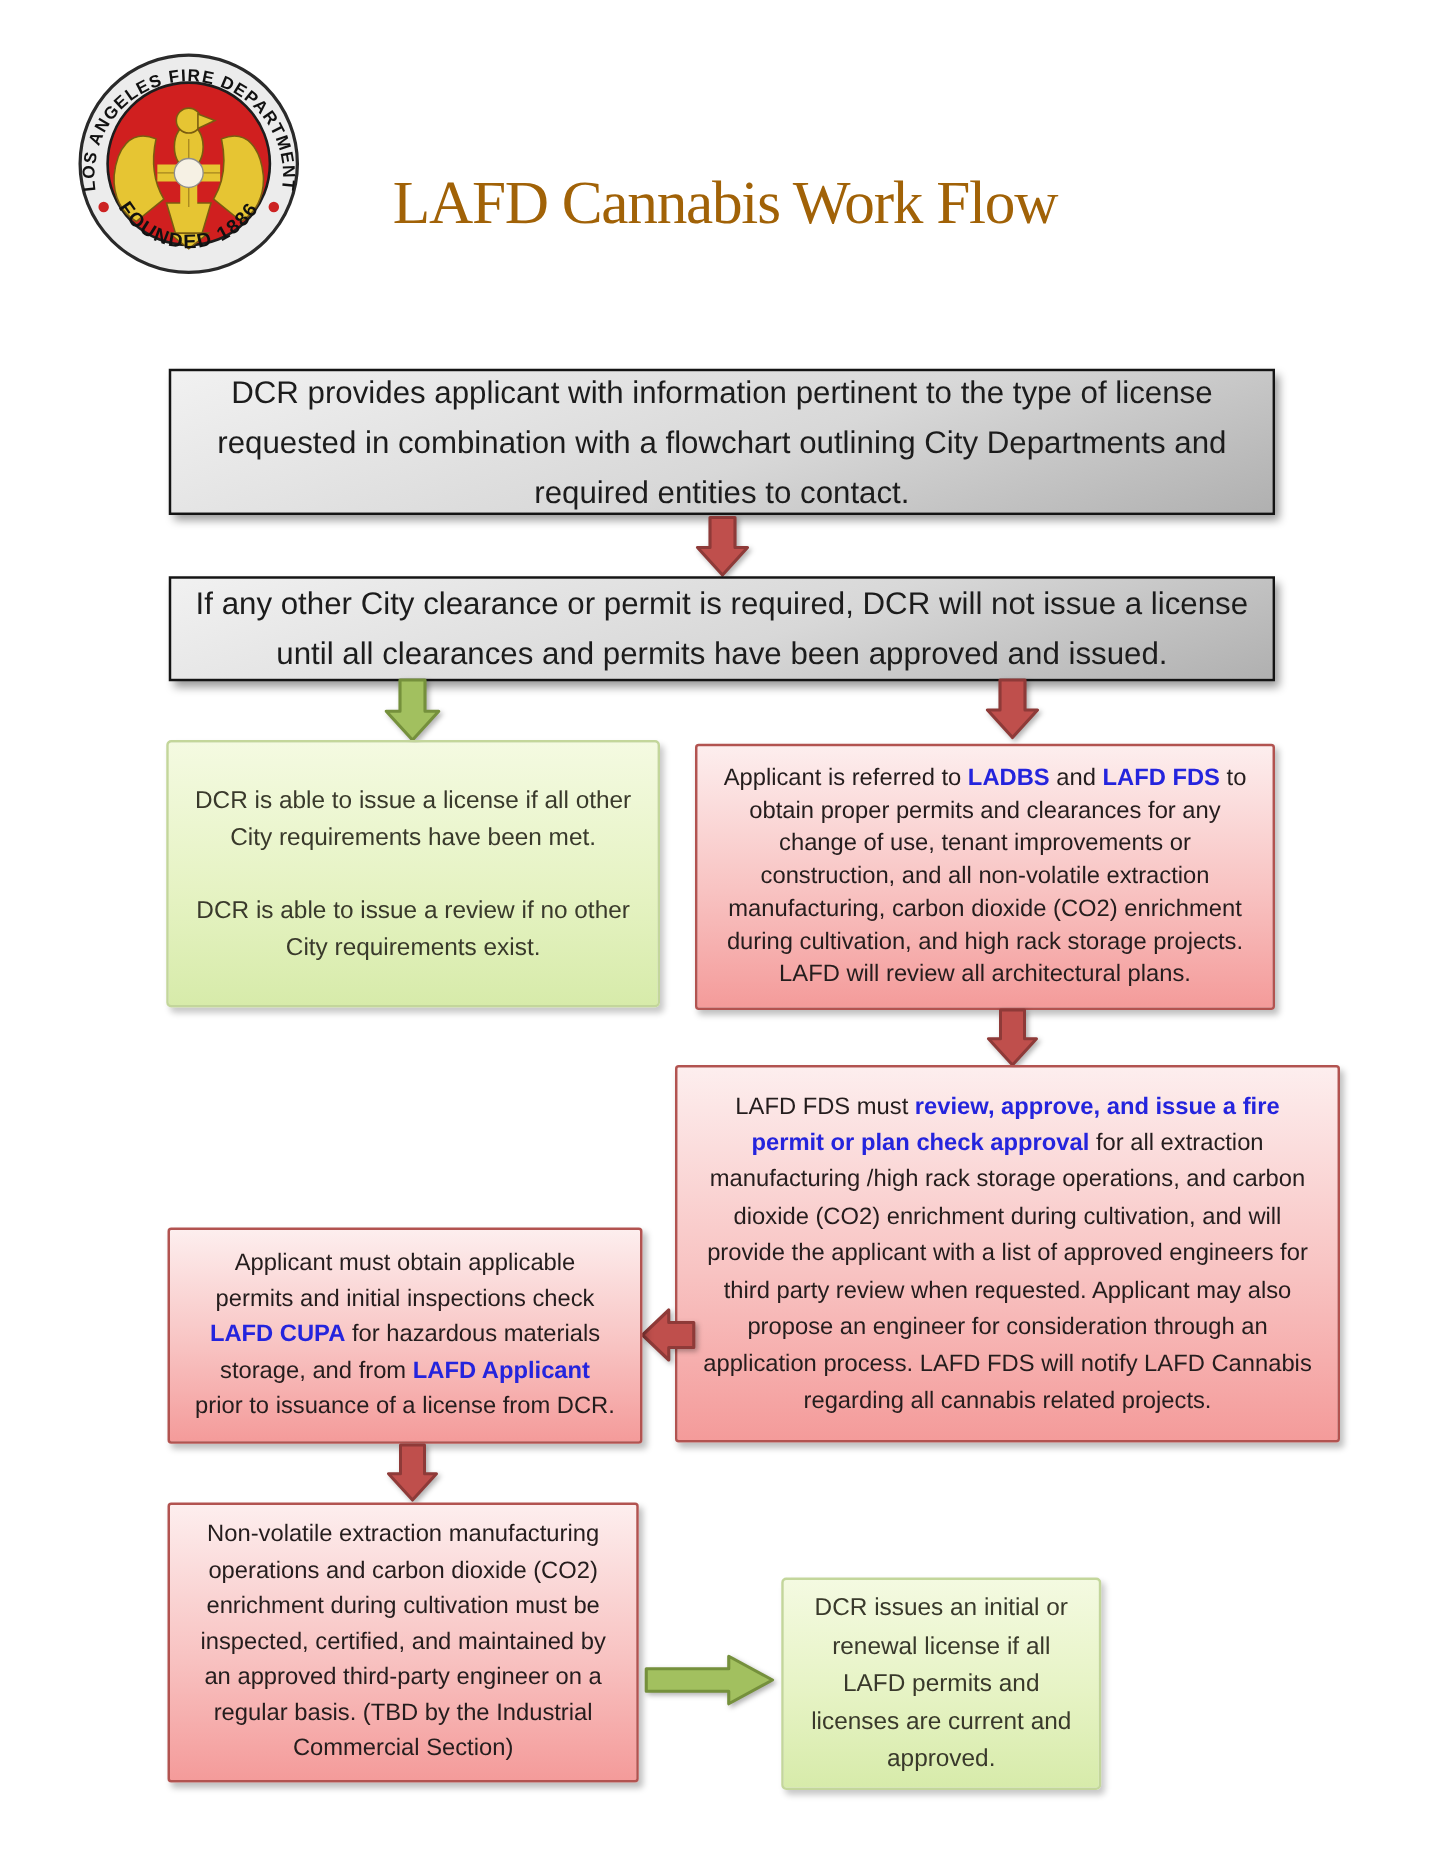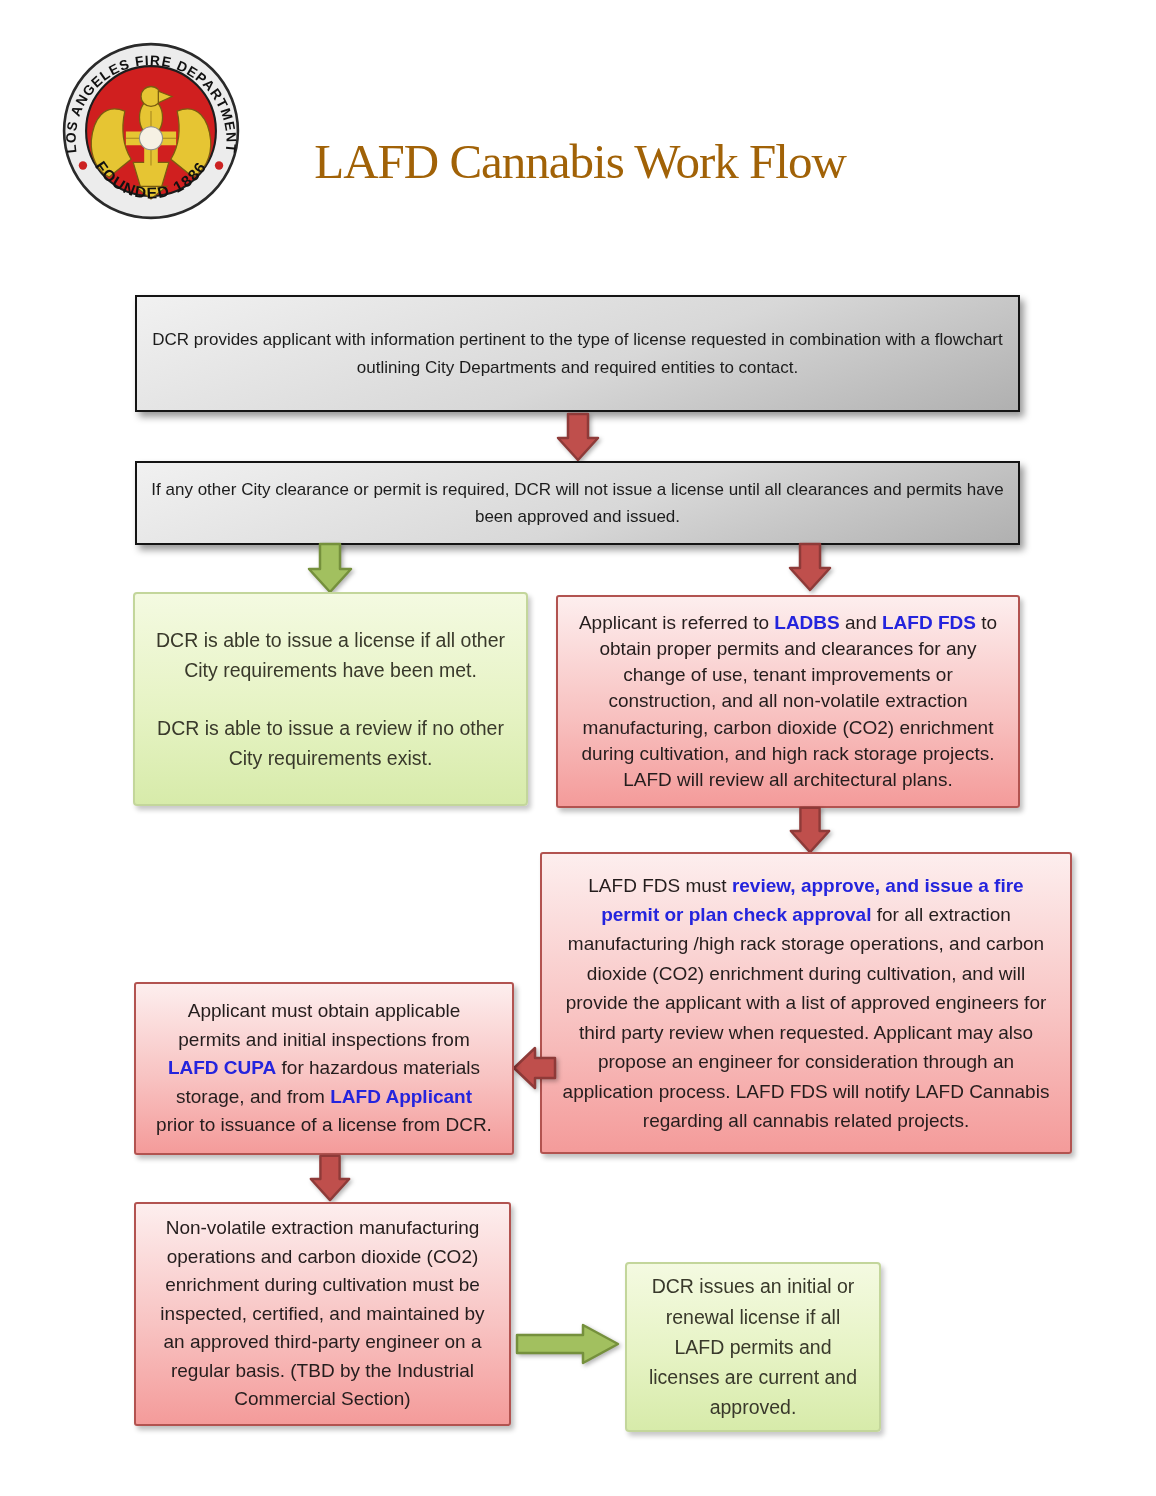--- a/index.html
+++ b/index.html
@@ -12,21 +12,21 @@
   .page{position:relative;width:1156px;height:1496px;background:#fff;overflow:hidden;
         font-family:"Liberation Sans",sans-serif;}
   .title{position:absolute;left:230px;top:133px;width:700px;margin:0;text-align:center;
          font-family:"Liberation Serif",serif;font-weight:400;font-size:49px;color:#a16207;
          letter-spacing:-1px;}
   .logo{position:absolute;left:62px;top:42px;width:178px;height:178px;}
   .box{position:absolute;display:flex;flex-direction:column;align-items:center;justify-content:center;
        text-align:center;box-sizing:border-box;}
   .gray{background:linear-gradient(160deg,#f1f1f1 0%,#d8d8d8 55%,#b0b0b0 100%);
         border:2px solid #141414;box-shadow:4px 5px 7px rgba(0,0,0,.40);
-        font-size:17px;color:#1c1c1c;line-height:1.6;padding:8px 13px;}
+        font-size:25px;color:#1c1c1c;line-height:1.6;padding:8px 13px;}
   .pink{background:linear-gradient(180deg,#fdeeee 0%,#f8c3c2 55%,#f49b9a 100%);
         border:2px solid var(--pink-border);border-radius:3px;
         box-shadow:3px 4px 5px rgba(0,0,0,.25);color:#241d1d;
         font-size:19px;line-height:1.5;padding:8px 20px;}
   .green{background:linear-gradient(180deg,#f4fae1 0%,#e6f3c4 55%,#d7ebaa 100%);
         border:2px solid var(--green-border);border-radius:4px;
         box-shadow:3px 4px 5px rgba(0,0,0,.22);color:#39392b;
         font-size:19.5px;line-height:1.55;padding:0 16px;}
   .hl{color:var(--link-blue);font-weight:bold;}
   #b1{left:135px;top:295px;width:885px;height:117px;}
@@ -121,21 +121,21 @@
 
   <div class="box pink" id="b5">
     <div><span>LAFD FDS must </span><span class="hl">review, approve, and issue a fire permit or plan check approval</span><span> for all extraction manufacturing /high rack storage operations, and carbon dioxide (CO2) enrichment during cultivation, and will provide the applicant with a list of approved engineers for third party review when requested.  Applicant may also propose an engineer for consideration through an application process.  LAFD FDS will notify LAFD Cannabis regarding all cannabis related projects.</span></div>
   </div>
 
   <svg class="arrow arrow-red" id="a5" width="46" height="44" viewBox="0 0 46 44">
     <polygon points="44,12 44,32 24,32 24,42 3,22 24,2 24,12"></polygon>
   </svg>
 
   <div class="box pink" id="b6">
-    <div><span>Applicant must obtain applicable permits and initial inspections from </span><span class="hl">LAFD CUPA</span><span> for hazardous materials storage, and from </span><span class="hl">LAFD Applicant</span><span> prior to issuance of a license from DCR.</span></div>
+    <div><span>Applicant must obtain applicable permits and initial inspections check </span><span class="hl">LAFD CUPA</span><span> for hazardous materials storage, and from </span><span class="hl">LAFD Applicant</span><span> prior to issuance of a license from DCR.</span></div>
   </div>
 
   <svg class="arrow arrow-red" id="a6" width="44" height="48" viewBox="0 0 44 50">
     <polygon points="12,2 32,2 32,26 42,26 22,48 2,26 12,26"></polygon>
   </svg>
 
   <div class="box pink" id="b7">
     <div>Non-volatile extraction manufacturing operations and carbon dioxide (CO2) enrichment during cultivation must be inspected, certified, and maintained by an approved third-party engineer on a regular basis. (TBD by the Industrial Commercial Section)</div>
   </div>
 

